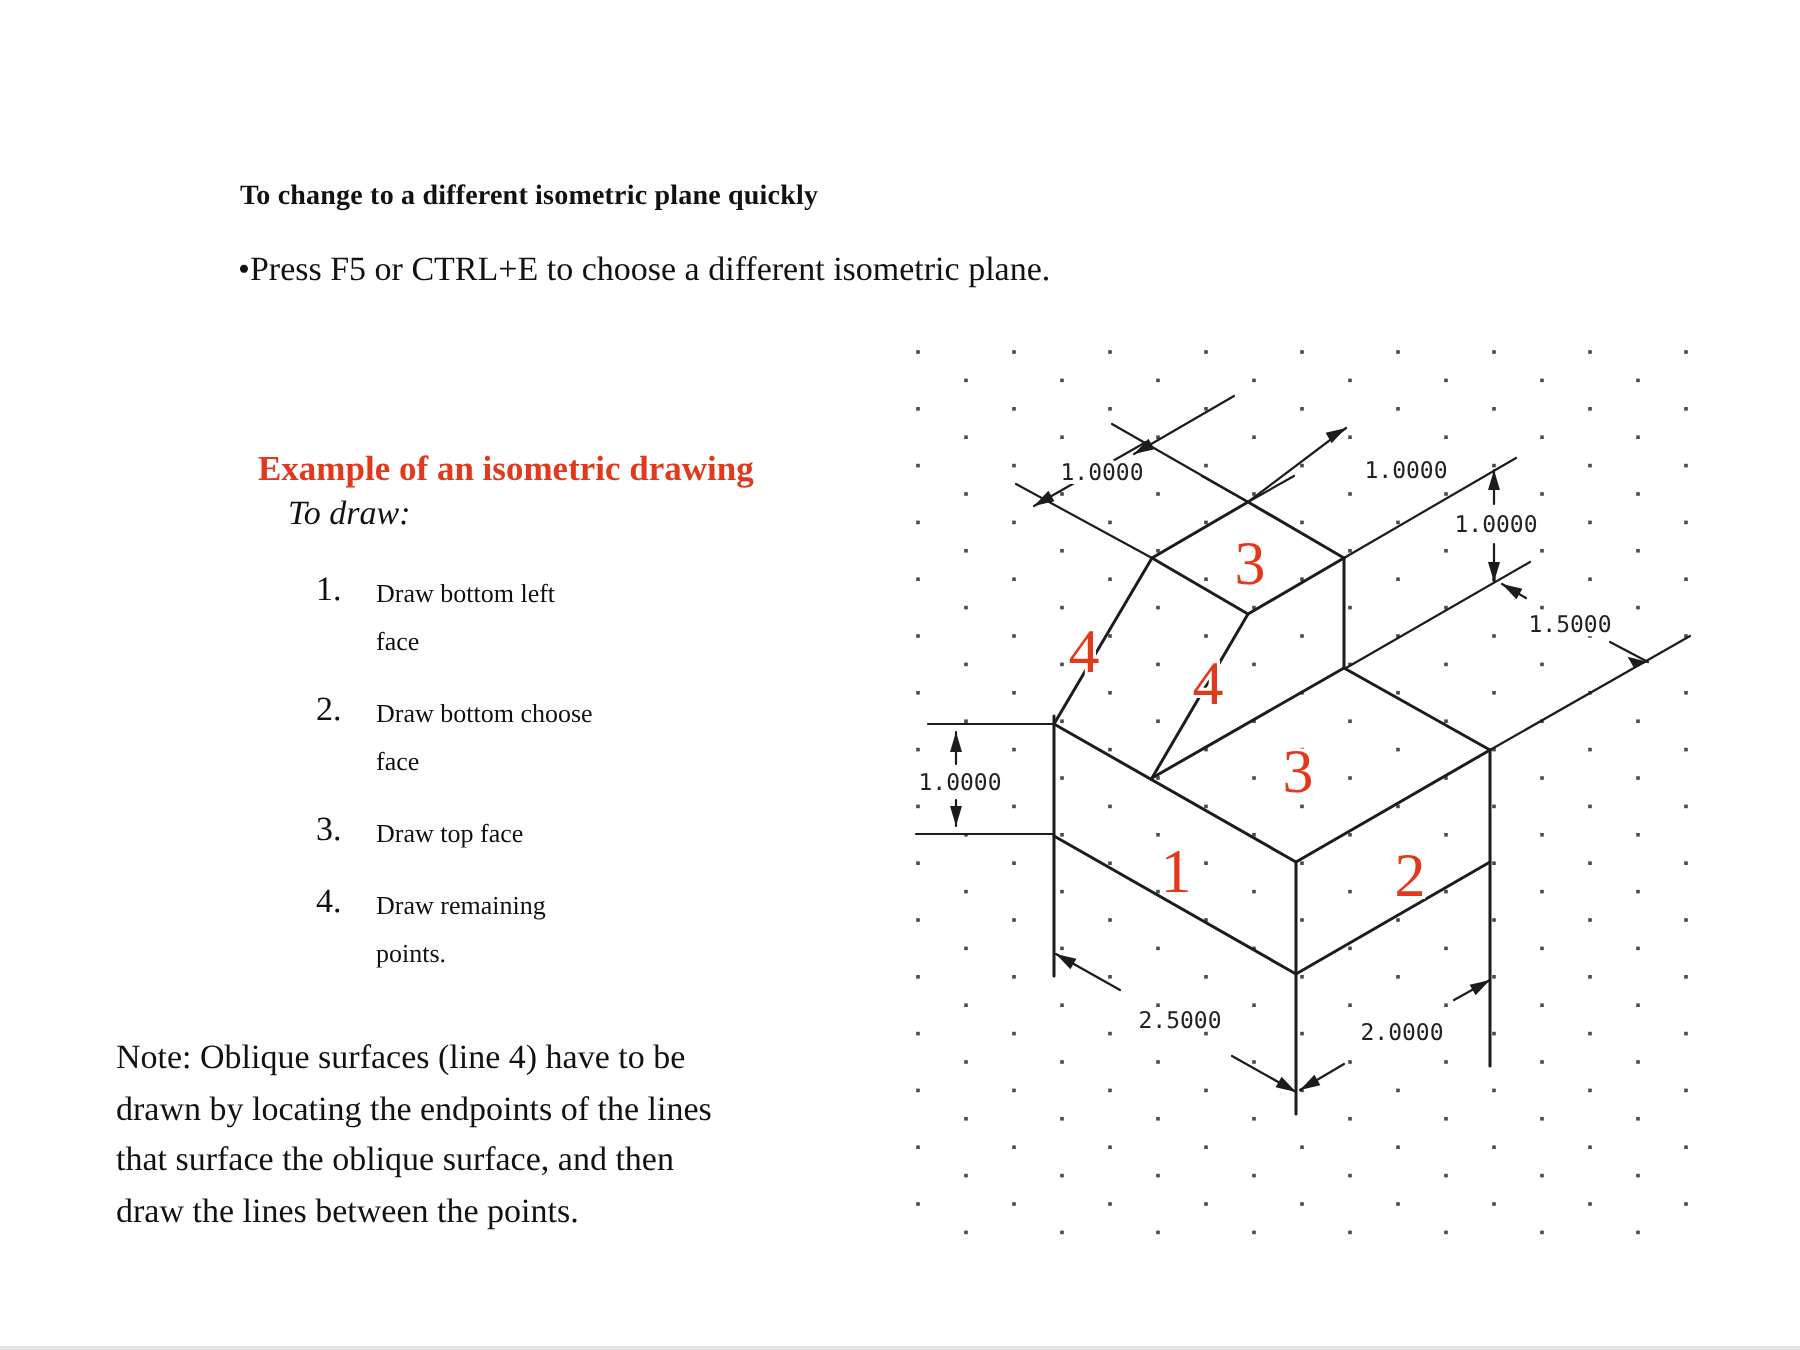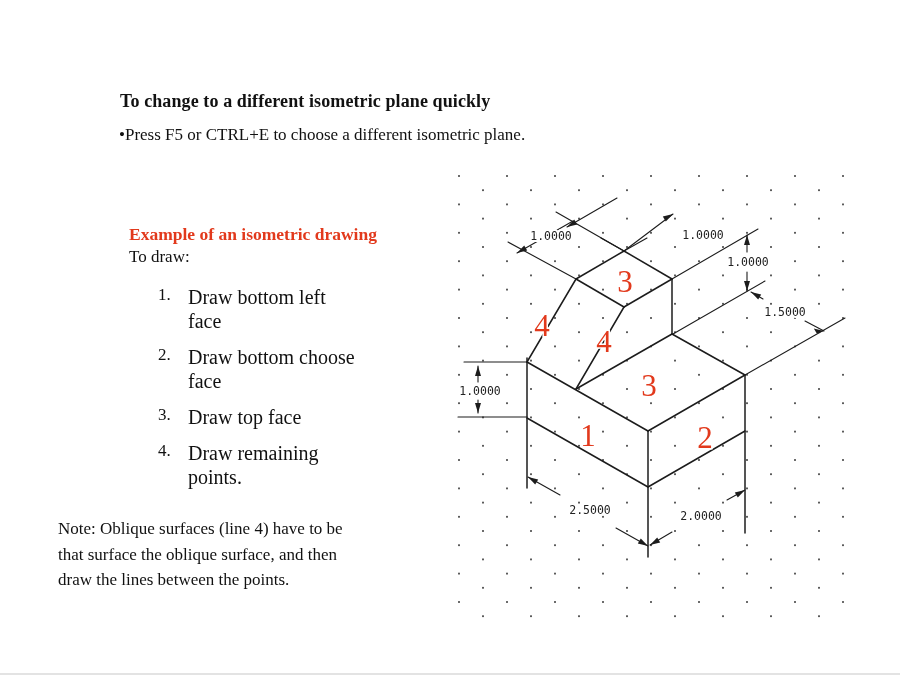--- a/index.html
+++ b/index.html
@@ -1,38 +1,38 @@
 <!DOCTYPE html>
 <html><head>
 <meta charset="utf-8">
 <style>
   html,body{margin:0;padding:0;}
   body{width:900px;height:675px;background:#ffffff;position:relative;overflow:hidden;
        font-family:"Liberation Serif", serif;color:#111;}
   .abs{position:absolute;}
-  .title{font-weight:bold;font-size:18px;letter-spacing:0.1px;}
+  .title{font-weight:bold;font-size:14px;letter-spacing:0.1px;}
   .body-text{font-size:17px;}
   .red-head{font-weight:bold;font-size:17.5px;color:#e2391c;}
   .step{position:absolute;left:158px;display:flex;}
   .step .num{width:30px;font-size:17px;}
-  .step .lines div{font-size:20px;line-height:24px;}
+  .step .lines div{font-size:13px;line-height:24px;}
   .note div{font-size:17px;line-height:25.5px;}
   svg text.dim{font-family:"DejaVu Sans Mono", monospace;font-size:11.5px;fill:#222;
        paint-order:stroke;stroke:#ffffff;stroke-width:4px;text-anchor:middle;}
   svg text.facelabel{font-family:"Liberation Serif", serif;font-size:31px;fill:#e2391c;
        paint-order:stroke;stroke:#ffffff;stroke-width:3px;text-anchor:middle;}
   .bottom-edge{position:absolute;left:0;bottom:0;width:900px;height:2px;background:#e3e3e3;}
 </style>
 </head>
 <body>
 
 <div class="abs title" style="left:120px;top:91px;">To change to a different isometric plane quickly</div>
 <div class="abs body-text" style="left:119px;top:125px;">•Press F5 or CTRL+E to choose a different isometric plane.</div>
 <div class="abs red-head" style="left:129px;top:206px;margin-top:18px;">Example of an isometric drawing</div>
-<div class="abs body-text" style="left:129px;top:247px;">To draw:</div>
+<div class="abs body-text" style="left:144px;top:247px;font-style:italic;">To draw:</div>
 
 <div class="step" style="top:285px;">
   <span class="num">1.</span>
   <div class="lines">
     <div>Draw bottom left</div>
     <div>face</div>
   </div>
 </div>
 <div class="step" style="top:345px;">
   <span class="num">2.</span>
@@ -50,20 +50,21 @@
 <div class="step" style="top:441px;">
   <span class="num">4.</span>
   <div class="lines">
     <div>Draw remaining</div>
     <div>points.</div>
   </div>
 </div>
 
 <div class="abs note" style="left:58px;top:516px;width:390px;">
   <div>Note: Oblique surfaces (line 4) have to be</div>
+  <div>drawn by locating the endpoints of the lines</div>
   <div>that surface the oblique surface, and then</div>
   <div>draw the lines between the points.</div>
 </div>
 
 <svg class="abs" style="left:0;top:0;" width="900" height="675" viewBox="0 0 900 675">
 
   <g id="grid">
       <rect x="458.1" y="175.1" width="1.8" height="1.8" fill="#4a4a4a"></rect>
       <rect x="506.1" y="175.1" width="1.8" height="1.8" fill="#4a4a4a"></rect>
       <rect x="554.1" y="175.1" width="1.8" height="1.8" fill="#4a4a4a"></rect>

